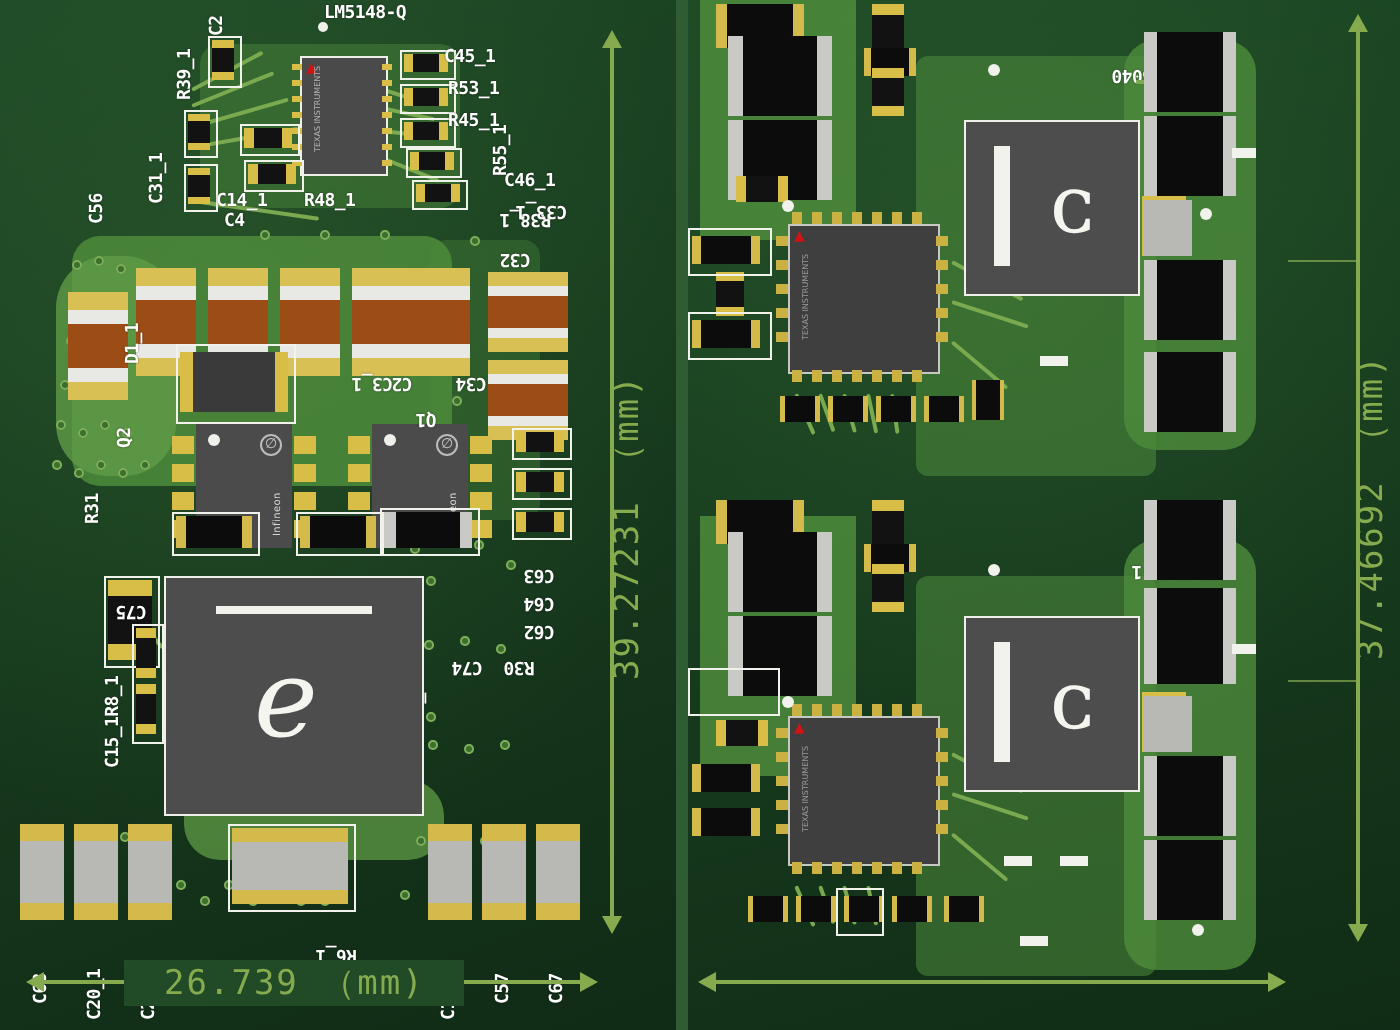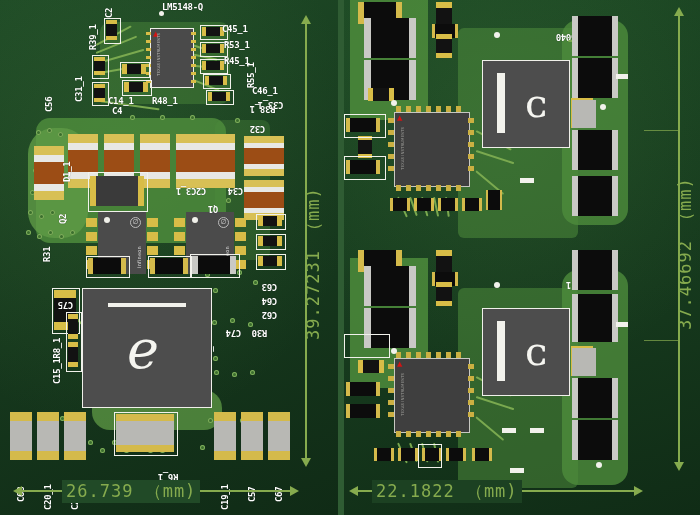--- a/index.html
+++ b/index.html
@@ -320,21 +320,21 @@
     <span class="ref rot" style="left:274px;top:502px">C67</span>
 
     <div class="dimline" style="left:305px;top:24px;width:2px;height:434px"></div>
     <div class="arrowU" style="left:301px;top:15px"></div>
     <div class="arrowD" style="left:301px;top:458px"></div>
     <span class="dim dim-v" style="left:302px;top:340px">39.27231 （mm)</span>
 
     <div class="dimline" style="left:22px;top:490px;width:268px;height:2px"></div>
     <div class="arrowL" style="left:13px;top:486px"></div>
     <div class="arrowR" style="left:290px;top:486px"></div>
-    <span class="dim" style="left:62px;top:480px;background:#214a27;padding:0 4px">26.739 （mm)</span>
+    <span class="dim" style="left:62px;top:480px;background:#214a27;padding:0 20px">26.739 （mm)</span>
   </div>
 
   <div class="gutter"></div>
 
   <div class="panel" id="panel-right">
     <div class="substrate"></div>
 
     <div class="cu" style="left:6px;top:0px;width:78px;height:120px;opacity:.85"></div>
     <div class="cu" style="left:6px;top:258px;width:78px;height:130px;opacity:.85"></div>
     <div class="cu" style="left:114px;top:28px;width:120px;height:210px;border-radius:6px;opacity:.55"></div>
@@ -505,16 +505,15 @@
     <div class="dimline" style="left:334px;top:16px;width:2px;height:446px"></div>
     <div class="arrowU" style="left:330px;top:7px"></div>
     <div class="arrowD" style="left:330px;top:462px"></div>
     <span class="dim dim-v" style="left:330px;top:330px">37.46692 （mm)</span>
     <div class="dimline" style="left:300px;top:130px;width:34px;height:1px;opacity:.7"></div>
     <div class="dimline" style="left:300px;top:340px;width:34px;height:1px;opacity:.7"></div>
 
     <div class="dimline" style="left:14px;top:490px;width:276px;height:2px"></div>
     <div class="arrowL" style="left:5px;top:486px"></div>
     <div class="arrowR" style="left:290px;top:486px"></div>
-    <span class="dim" style="left:28px;top:480px;background:#1c4122;padding:0 4px">22.1822 （mm)</span>
   </div>
 
 </div>
 
 </body></html>

